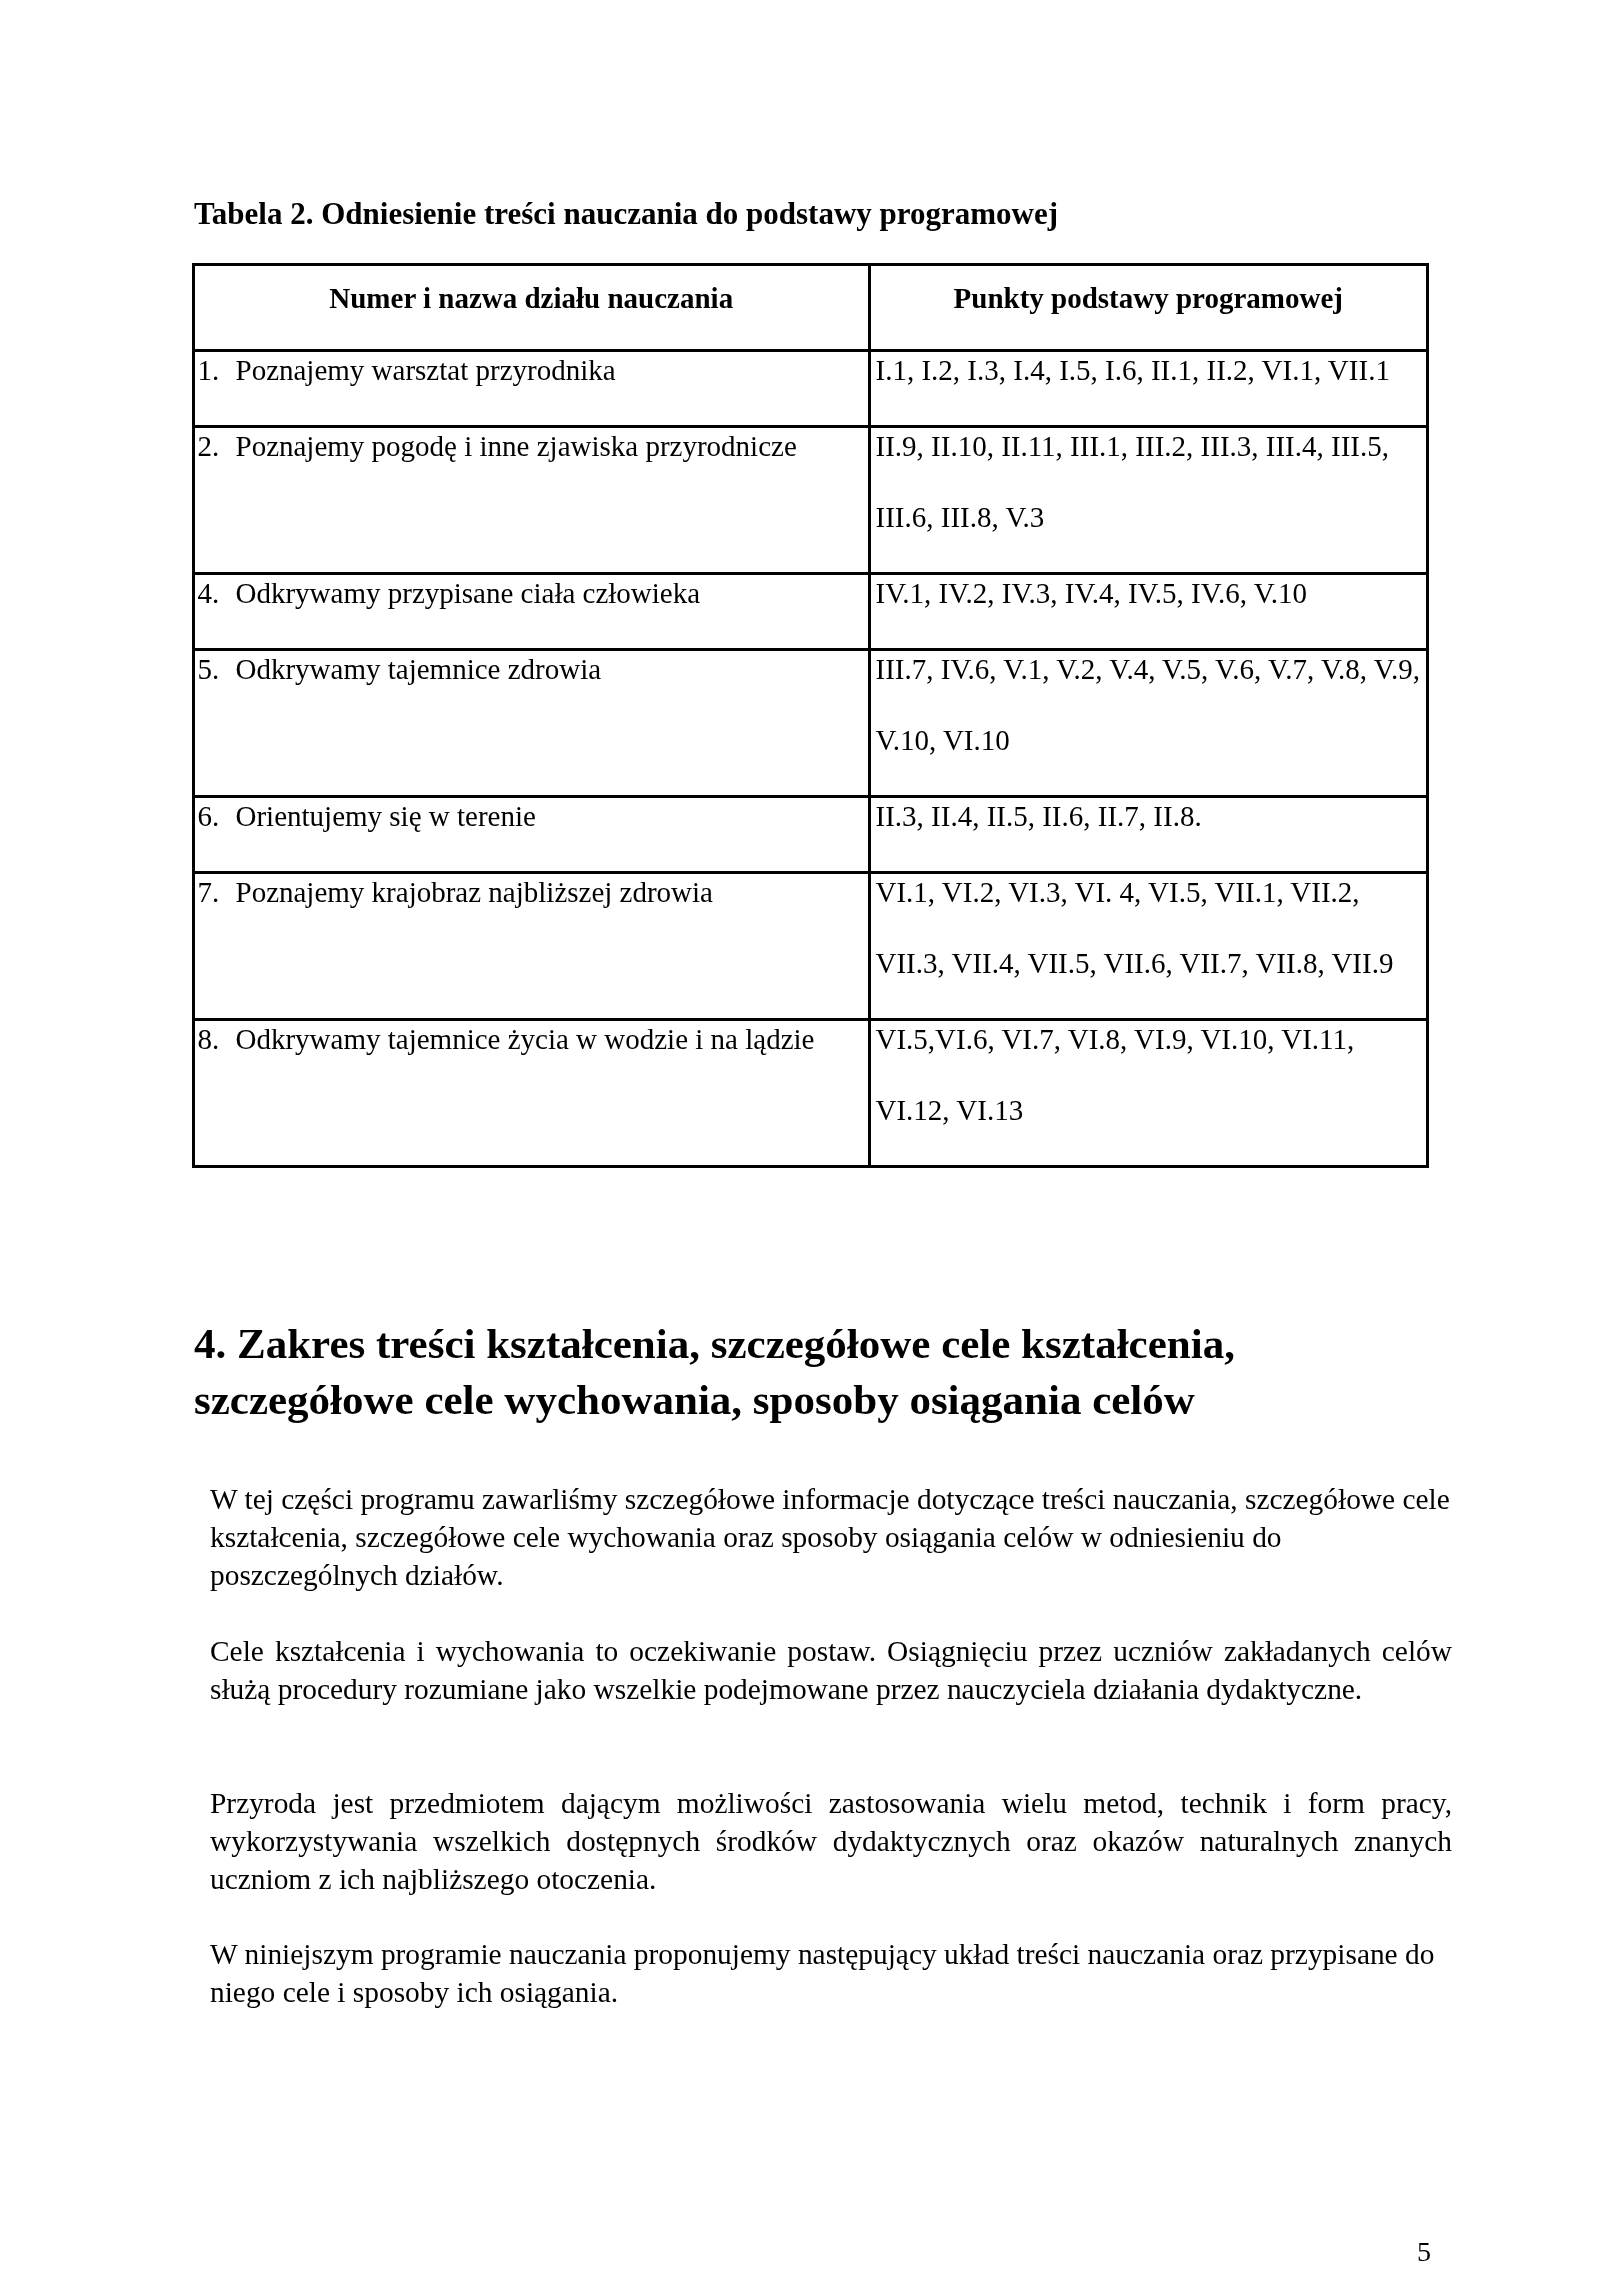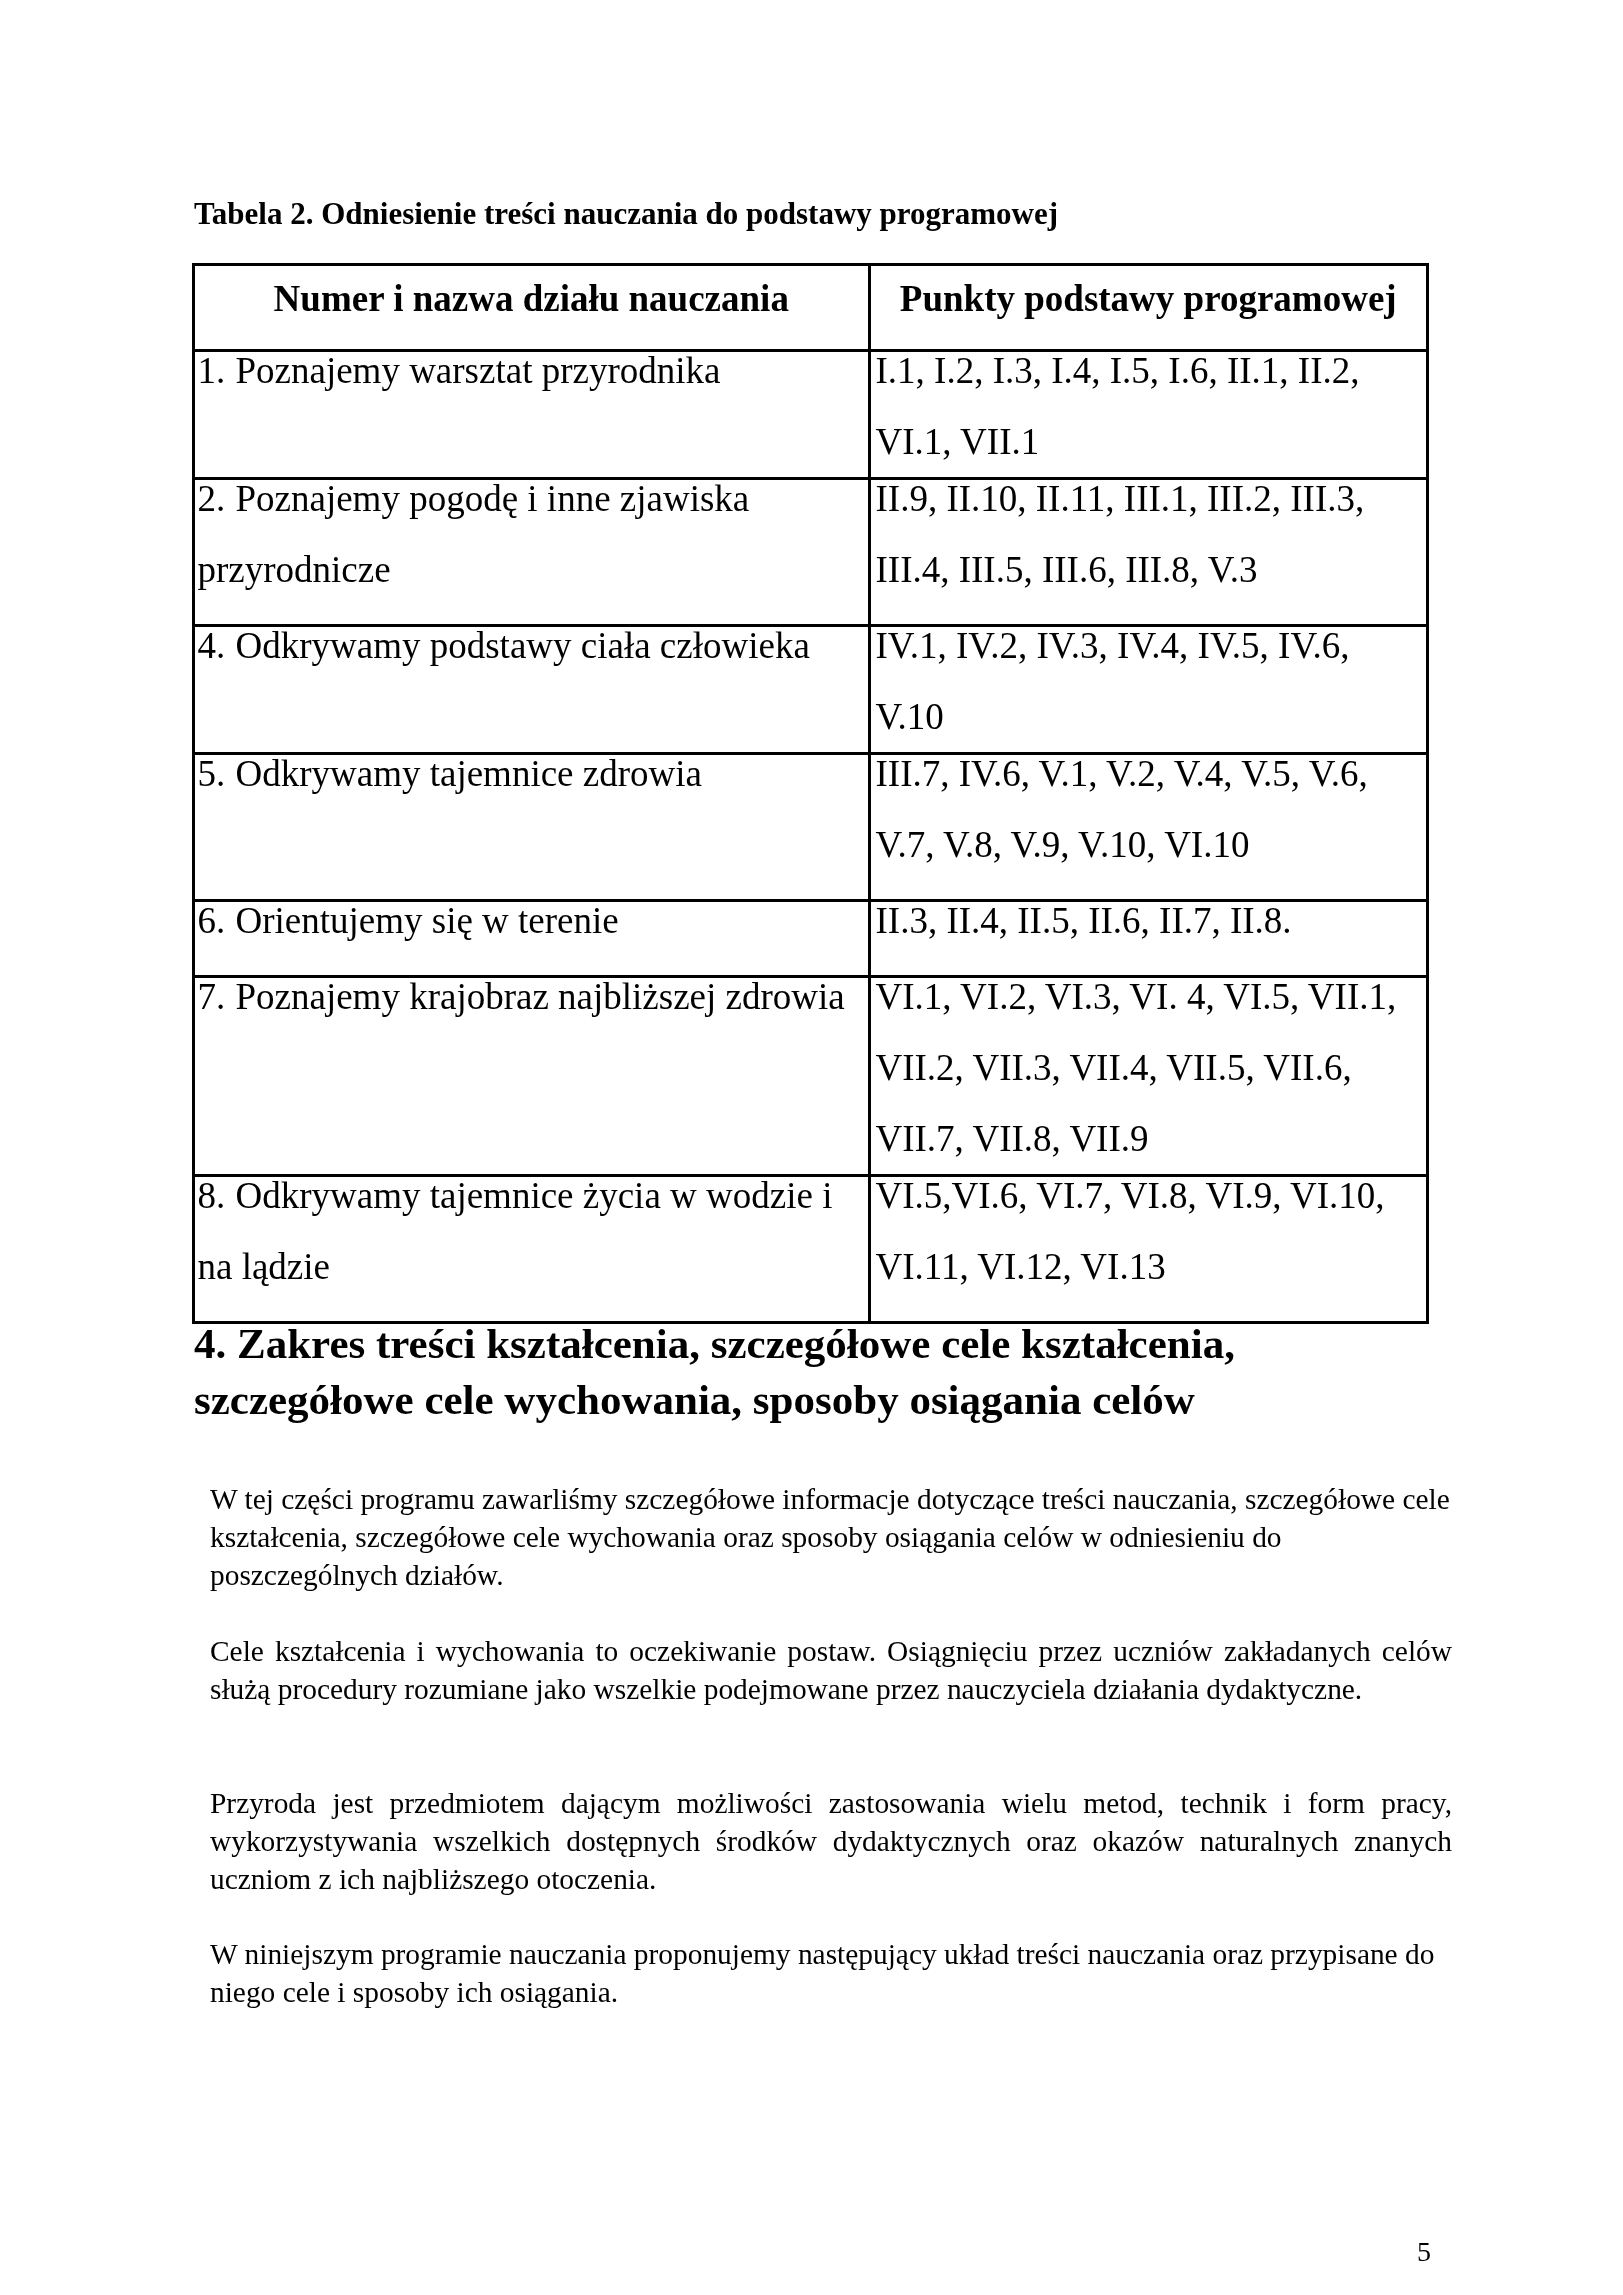--- a/index.html
+++ b/index.html
@@ -7,21 +7,21 @@
     width: 1623px; height: 2295px; position: relative; overflow: hidden;
     font-family: "Liberation Serif", "DejaVu Serif", serif; color: #000;
   }
   .caption {
     position: absolute; left: 194px; top: 195px;
     font-size: 31px; font-weight: bold; line-height: 37px;
   }
   table.ref {
     position: absolute; left: 192px; top: 263px;
     width: 1237px; border-collapse: collapse;
-    font-size: 37px;
+    font-size: 29px;
   }
   table.ref td, table.ref th {
     border: 3.1px solid #000; vertical-align: top; padding: 0;
   }
   table.ref th {
     font-weight: bold; text-align: center; height: 69px;
     padding-top: 13.5px; line-height: 37px;
   }
   table.ref td { line-height: 71px; }
   table.ref td.c1 { width: 670px; padding-left: 2.5px; }
@@ -66,21 +66,21 @@
   <tr class="row-h2">
     <td class="c1">
           <span class="cell-text"><span class="num">2.</span><span>Poznajemy pogodę i inne zjawiska przyrodnicze</span></span>
         </td>
     <td class="c2">
           <span class="cell-text" style="width:540px">II.9, II.10, II.11, III.1, III.2, III.3, III.4, III.5, III.6, III.8, V.3</span>
         </td>
   </tr>
   <tr class="row-h1">
     <td class="c1">
-          <span class="cell-text"><span class="num">4.</span><span>Odkrywamy podstawy ciała człowieka</span></span>
+          <span class="cell-text"><span class="num">4.</span><span>Odkrywamy przypisane ciała człowieka</span></span>
         </td>
     <td class="c2">
           <span class="cell-text">IV.1, IV.2, IV.3, IV.4, IV.5, IV.6, V.10</span>
         </td>
   </tr>
   <tr class="row-h2">
     <td class="c1">
           <span class="cell-text"><span class="num">5.</span><span>Odkrywamy tajemnice zdrowia</span></span>
         </td>
     <td class="c2">

